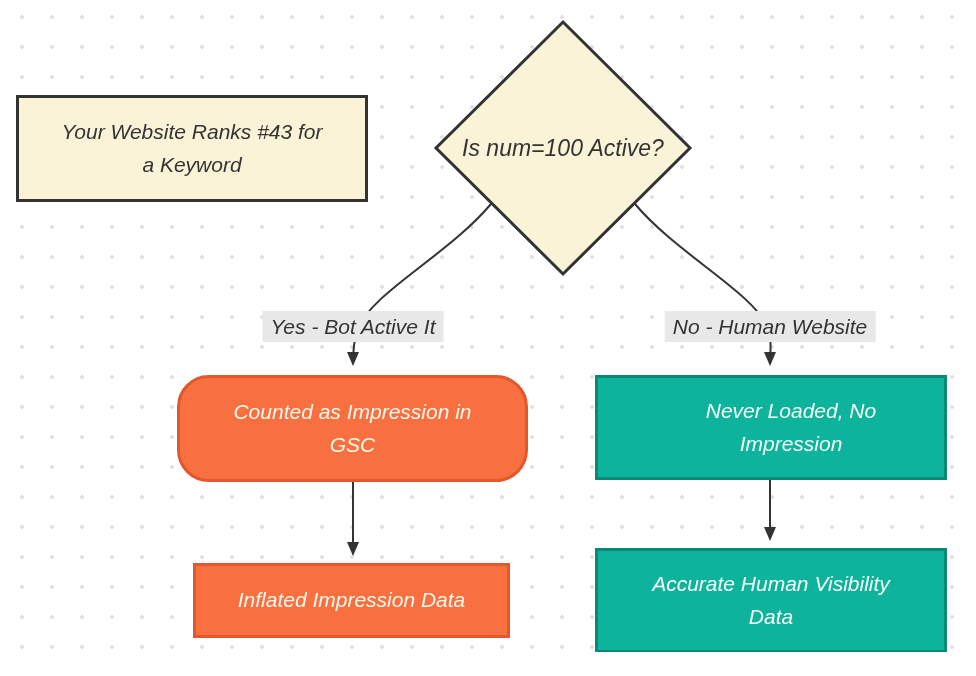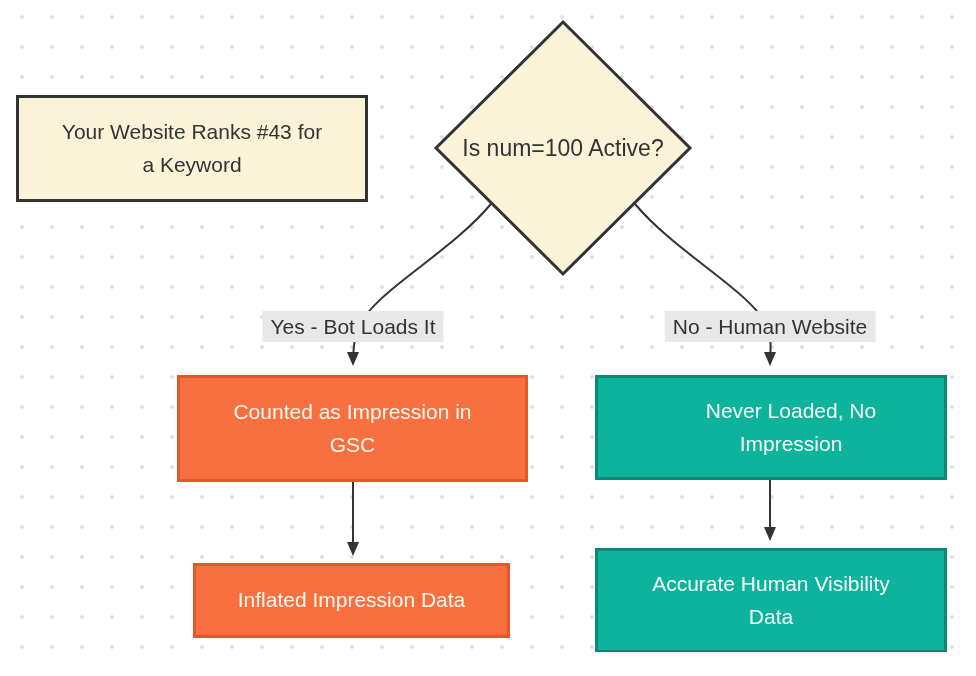--- a/index.html
+++ b/index.html
@@ -9,20 +9,21 @@
   }
   .canvas {
     position: relative;
     width: 976px;
     height: 652px;
     overflow: hidden;
     background-color: #ffffff;
     background-image: radial-gradient(circle, #e1e1e1 1.6px, transparent 1.8px);
     background-size: 30px 30px;
     background-position: 7px 2px;
+    font-style: italic;
   }
   .edges-svg {
     position: absolute;
     left: 0;
     top: 0;
     width: 976px;
     height: 676px;
   }
   .node {
     position: absolute;
@@ -50,21 +51,21 @@
     border: 3px solid #0A8A76;
     color: #F7FFFD;
   }
   .node-rank    { left: 16px;  top: 95px;  width: 352px; height: 107px; }
   .diamond-label{
     position: absolute;
     left: 443px; top: 121px; width: 240px; height: 54px;
     display: flex; align-items: center; justify-content: center;
     text-align: center; color: #333333; font-size: 23px;
   }
-  .node-orange1 { left: 177px; top: 375px; width: 351px; height: 107px; }
+  .node-orange1 { left: 177px; top: 375px; width: 351px; height: 107px; border-radius: 32px; }
   .node-teal1   { left: 595px; top: 375px; width: 352px; height: 105px; padding-left: 40px; }
   .node-orange2 { left: 193px; top: 563px; width: 317px; height: 75px;  }
   .node-teal2   { left: 595px; top: 548px; width: 352px; height: 105px; }
   .edge-label {
     position: absolute;
     transform: translateX(-50%);
     background: #E8E8E8;
     color: #333333;
     font-size: 21px;
     line-height: 1.4;
@@ -95,21 +96,21 @@
     <path d="M 353 482 L 353 554" fill="none" stroke="#333333" stroke-width="2" marker-end="url(#arrowhead)"></path>
 
     <path d="M 770 480 L 770 539" fill="none" stroke="#333333" stroke-width="2" marker-end="url(#arrowhead)"></path>
   </svg>
 
   <div class="node cream node-rank">Your Website Ranks #43 for
 a Keyword</div>
 
   <div class="diamond-label">Is num=100 Active?</div>
 
-  <div class="edge-label edge-label-yes">Yes - Bot Loads It</div>
+  <div class="edge-label edge-label-yes">Yes - Bot Active It</div>
 
   <div class="edge-label edge-label-no">No - Human Website</div>
 
   <div class="node orange node-orange1">Counted as Impression in
 GSC</div>
 
   <div class="node teal node-teal1">Never Loaded, No
 Impression</div>
 
   <div class="node teal node-teal2">Accurate Human Visibility

